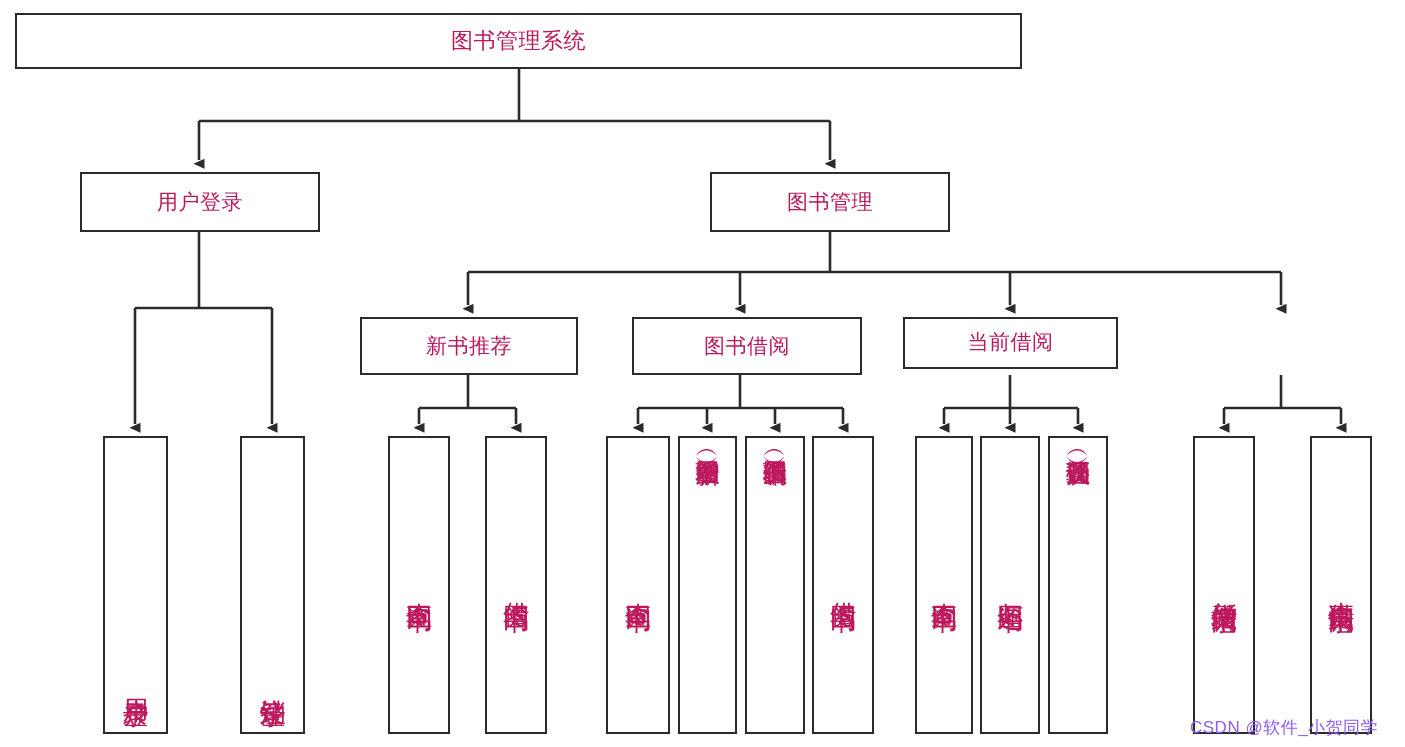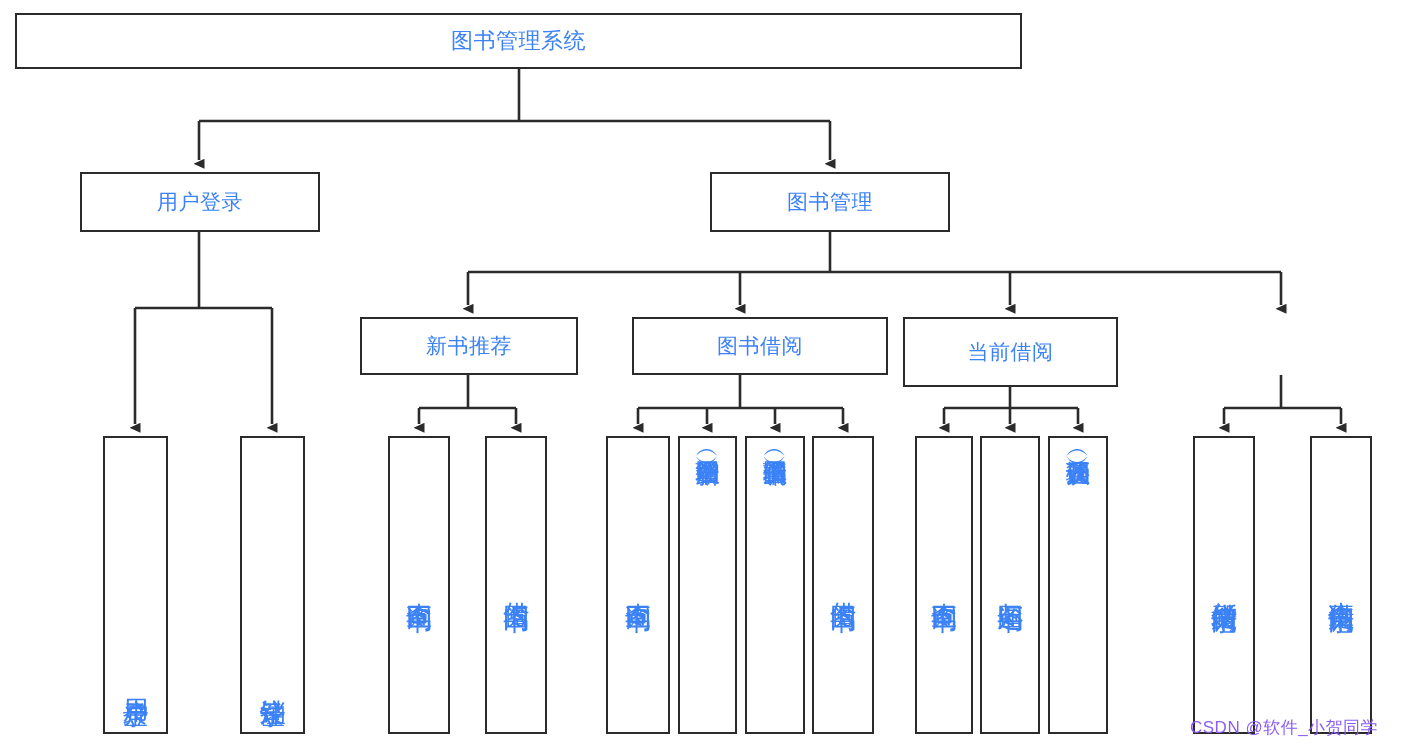--- a/index.html
+++ b/index.html
@@ -26,21 +26,21 @@
     pointer-events: none;
   }
   .node {
     position: absolute;
     box-sizing: border-box;
     border: 2.5px solid #2b2b2b;
     background: #ffffff;
     display: flex;
     align-items: center;
     justify-content: center;
-    color: #3b82f6;
+    color: #be185d;
   }
   .node .lbl {
     display: block;
     text-align: center;
     line-height: 1.02;
     white-space: nowrap;
   }
   
   .h-node .lbl {
     font-size: 21px;
@@ -152,25 +152,25 @@
   </div>
 
   <div class="node h-node" style="left:710px; top:172px; width:240px; height:60px;">
     <span class="lbl">图书管理</span>
   </div>
 
   <div class="node h-node" style="left:360px; top:317px; width:218px; height:58px;">
     <span class="lbl">新书推荐</span>
   </div>
 
-  <div class="node h-node" style="left:632px; top:317px; width:256px; height:58px;">
+  <div class="node h-node" style="left:632px; top:317px; width:230px; height:58px;">
     <span class="lbl">图书借阅</span>
   </div>
 
-  <div class="node h-node" style="left:903px; top:317px; width:215px; height:70px;">
+  <div class="node h-node" style="left:903px; top:317px; width:215px; height:52px;font-family:Liberation Serif, serif;">
     <span class="lbl">当前借阅</span>
   </div>
 
 
   <div class="node v-node bottom-v" style="left:103px; top:436px; width:65px; height:298px; padding-bottom:48px;">
     <span class="lbl">用户登录</span>
   </div>
 
   <div class="node v-node bottom-v" style="left:240px; top:436px; width:65px; height:298px; padding-bottom:48px;">
     <span class="lbl">注销登录</span>

